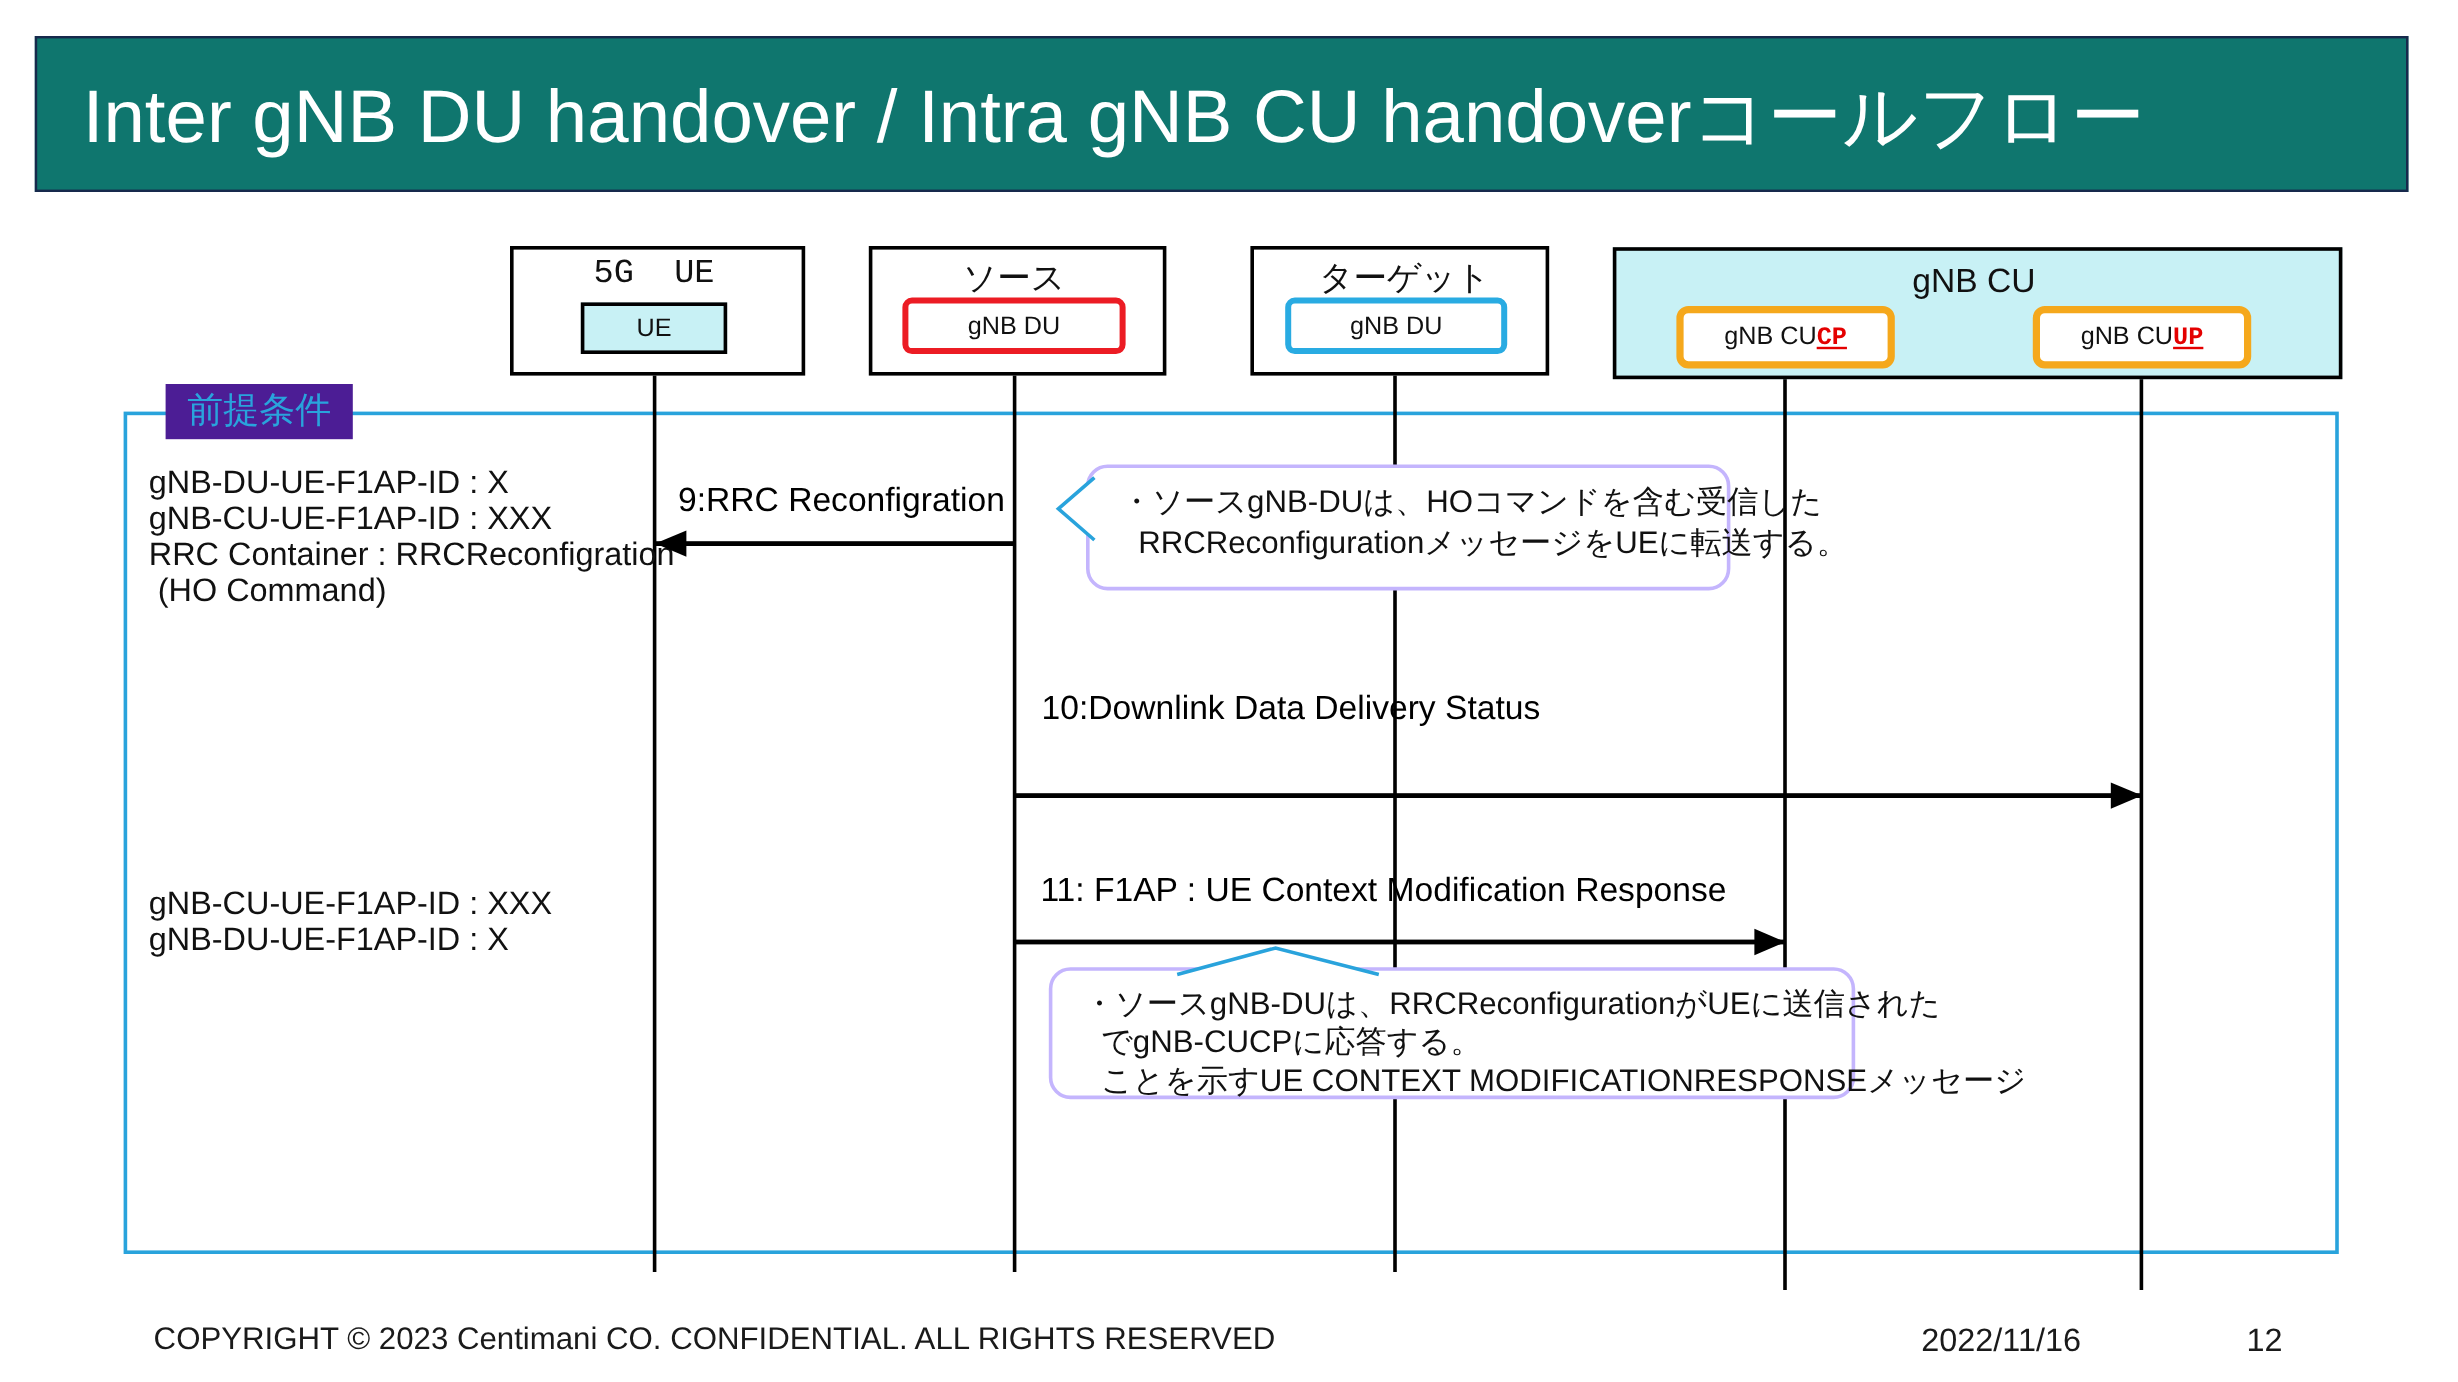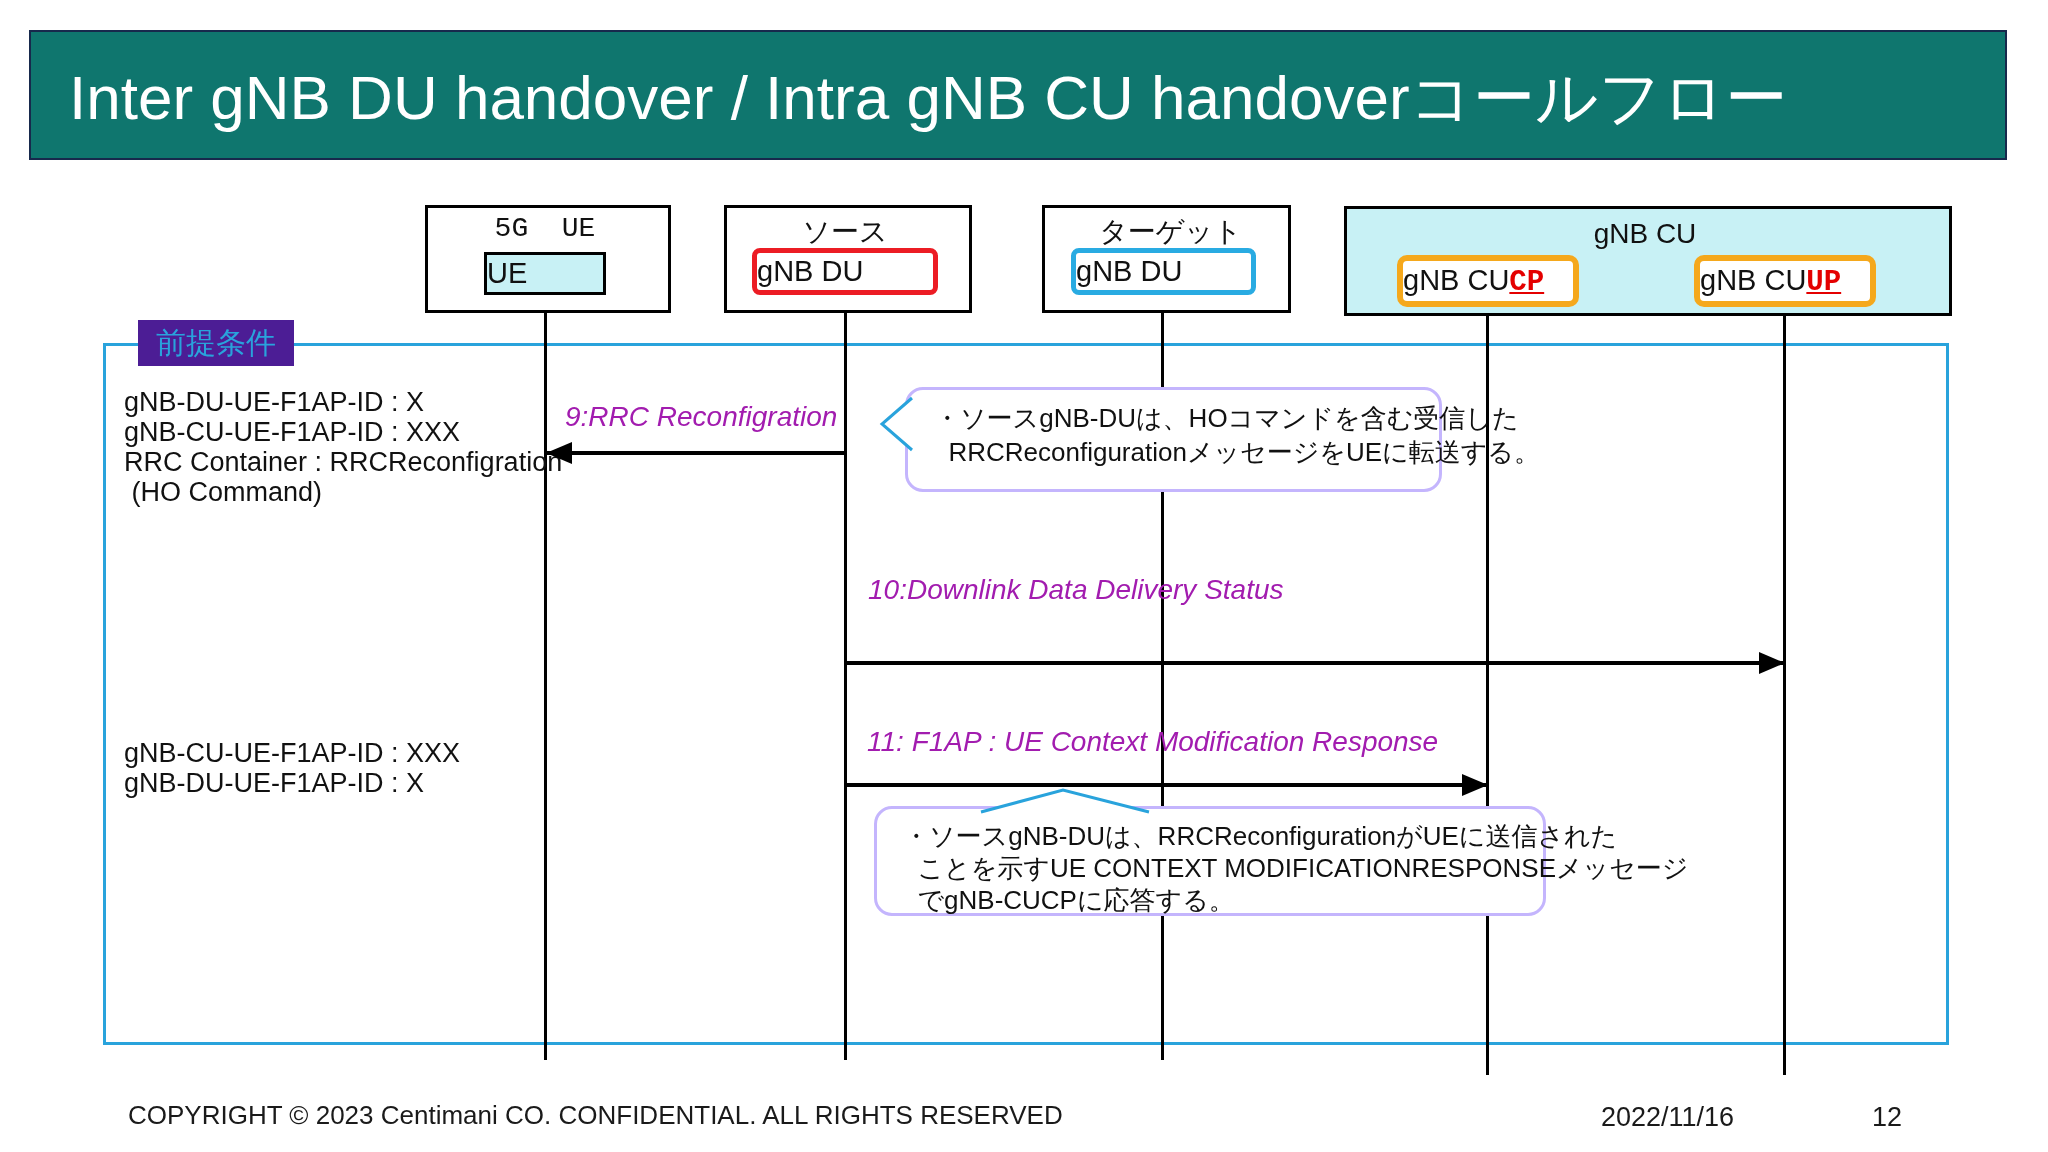--- a/index.html
+++ b/index.html
@@ -14,40 +14,40 @@
     border:2px solid #17294C;z-index:2;
   }
   .titlebar .title{
     position:absolute;left:38px;top:0;height:126px;line-height:132px;
     font-size:62px;color:#ffffff;white-space:pre;letter-spacing:0px;
   }
   
   .group{border:3px solid #000;background:#fff;z-index:2;}
   .group.cyan{background:#C8F1F5;}
   .group-label{z-index:3;font-size:28px;text-align:center;white-space:pre;color:#111;}
-  .node{z-index:3;display:flex;align-items:center;
-        font-size:29px;background:#fff;box-sizing:border-box;white-space:pre;}
+  .node{z-index:3;display:flex;align-items:center;justify-content:center;
+        font-size:21px;background:#fff;box-sizing:border-box;white-space:pre;}
   .node.cyan{background:#C8F1F5;border:3px solid #000;}
   .node.red{border:5px solid #EC1C24;border-radius:8px;}
   .node.blue{border:5px solid #29ABE2;border-radius:8px;}
   .node.orange{border:6px solid #F5A81C;border-radius:10px;}
   .hl{color:#E40000;font-weight:bold;text-decoration:underline;font-family:Liberation Mono, monospace;}
   
   .lifeline{width:3px;background:#000;z-index:1;}
   
   .frame{left:103px;top:343px;width:1840px;height:696px;border:3px solid #29A3DC;z-index:0;}
   .frame-label{
     left:138px;top:320px;height:46px;line-height:46px;padding:0 18px;background:#4c1d95;
     color:#29A3DC;font-size:30px;z-index:2;white-space:pre;
   }
   
   .note{z-index:2;font-size:27px;line-height:30px;}
   .note-line{white-space:pre;}
   
-  .msg-label{z-index:2;font-size:28px;white-space:pre;color:#a21caf;font-style:italic;}
+  .msg-label{z-index:2;font-size:28px;white-space:pre;color:#000000;}
   .msg-line{height:4px;background:#000;z-index:2;}
   .ah-left{width:0;height:0;border-top:11px solid transparent;border-bottom:11px solid transparent;
            border-right:26px solid #000;z-index:2;}
   .ah-right{width:0;height:0;border-top:11px solid transparent;border-bottom:11px solid transparent;
             border-left:26px solid #000;z-index:2;}
   
   .callout{
     background:#fff;border:3px solid #c4b5fd;border-radius:18px;z-index:4;box-sizing:border-box;
   }
   .callout .tail{position:absolute;overflow:visible;}
@@ -139,22 +139,22 @@
   <div class="abs msg-line" style="left:845px;top:783px;width:643px;"></div>
   <div class="abs ah-right" style="left:1462px;top:774px;"></div>
 
   <div class="abs callout c2" style="left:874px;top:806px;width:672px;height:110px;">
     <svg class="tail" style="left:100px;top:-23px;" width="180" height="28">
       <polygon points="4,26 86,4 172,26" fill="#ffffff"></polygon>
       <polyline points="4,26 86,4 172,26" fill="none" stroke="#29A3DC" stroke-width="3"></polyline>
     </svg>
     <div class="callout-text">
       <div class="callout-line">・ソースgNB-DUは、RRCReconfigurationがUEに送信された</div>
+      <div class="callout-line">  でgNB-CUCPに応答する。</div>
       <div class="callout-line">  ことを示すUE CONTEXT MODIFICATIONRESPONSEメッセージ</div>
-      <div class="callout-line">  でgNB-CUCPに応答する。</div>
     </div>
   </div>
 
   <div class="abs footer-text" style="left:128px;top:1100px;">COPYRIGHT © 2023 Centimani CO. CONFIDENTIAL. ALL RIGHTS RESERVED</div>
   <div class="abs footer-text date" style="left:1601px;top:1102px;">2022/11/16</div>
   <div class="abs footer-text pagenum" style="left:1872px;top:1102px;">12</div>
 
 </div>
 
 </body></html>

